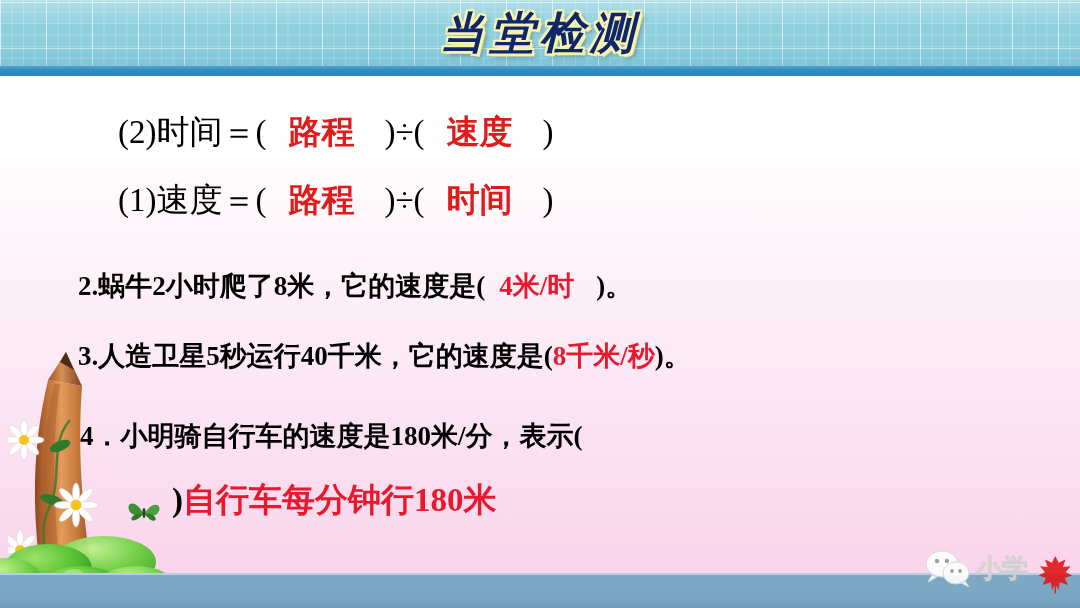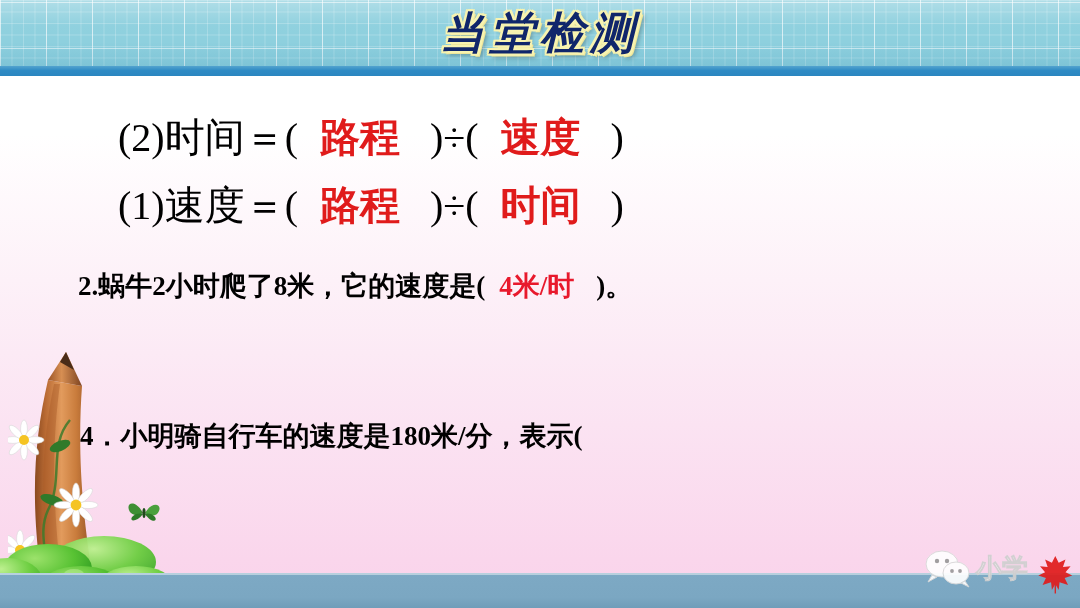--- a/index.html
+++ b/index.html
@@ -93,21 +93,21 @@
   }
 
   
   .line {
     position: absolute;
     white-space: nowrap;
     color: #000000;
     font-family: "Liberation Serif", "DejaVu Serif", serif;
   }
   .sub-line {
-    font-size: 40px;
+    font-size: 33px;
     font-weight: normal;
     letter-spacing: 0px;
     text-align: right;
   }
   .num-line {
     font-size: 27px;
     font-weight: bold;
   }
   .red {
     color: #e01b1b;
@@ -169,25 +169,31 @@
   </div>
 
   <div class="line sub-line" id="line3">
     <span>(1)速度＝(</span><span class="gap-md"></span><span class="red">路程</span><span class="gap-lg"></span><span>)÷(</span><span class="gap-md"></span><span class="red">时间</span><span class="gap-lg"></span><span>)</span>
   </div>
 
   <div class="line num-line" id="q2">
     <span>2.蜗牛2小时爬了8米，它的速度是(</span><span class="gap-sm"></span><span class="red-strong">4米/时</span><span class="gap-md"></span><span>)。</span>
   </div>
 
+  <div class="line num-line" id="q3">
+    <span>3.人造卫星5秒运行40千米，它的速度是(</span><span class="red-strong">8千米/秒</span><span>)。</span>
+  </div>
 
   <div class="line num-line" id="q4">
     <span>4．小明骑自行车的速度是180米/分，表示(</span>
   </div>
 
+  <div class="line" id="q4ans">
+    <span>)</span><span class="red-strong">自行车每分钟行180米</span>
+  </div>
 
   <div id="deco">
 
     <svg class="pencil-wrap" viewBox="0 0 120 250">
       <defs>
         <linearGradient id="woodG" x1="0" y1="0" x2="1" y2="0">
           <stop offset="0%" stop-color="#8a4a20"></stop>
           <stop offset="18%" stop-color="#b96a33"></stop>
           <stop offset="45%" stop-color="#e29b5d"></stop>
           <stop offset="70%" stop-color="#c97c3c"></stop>

